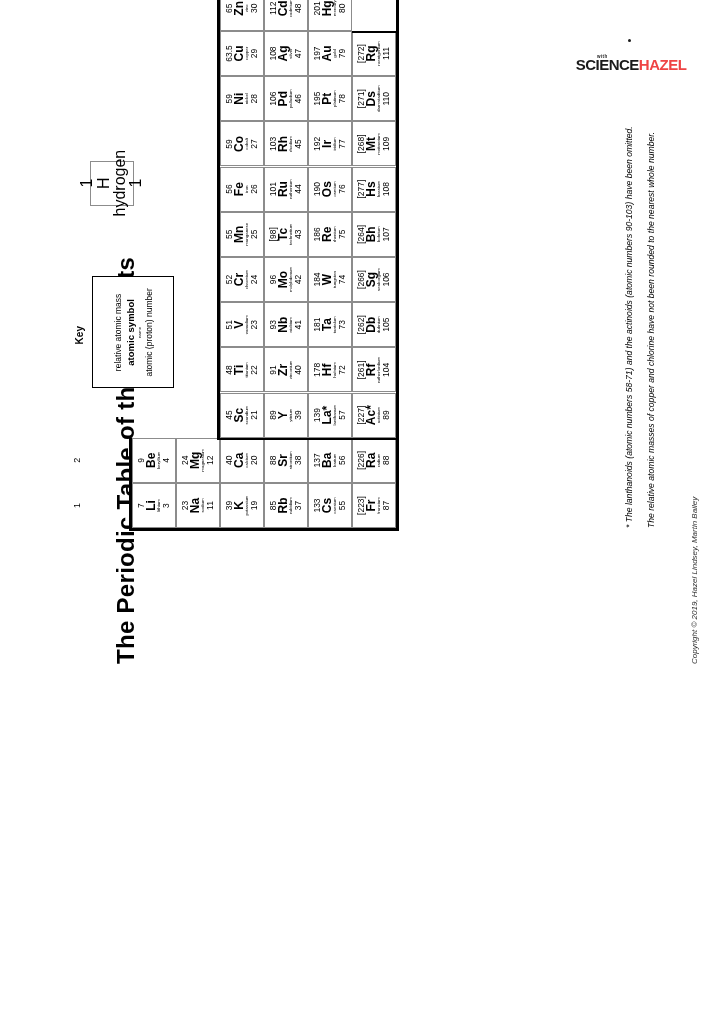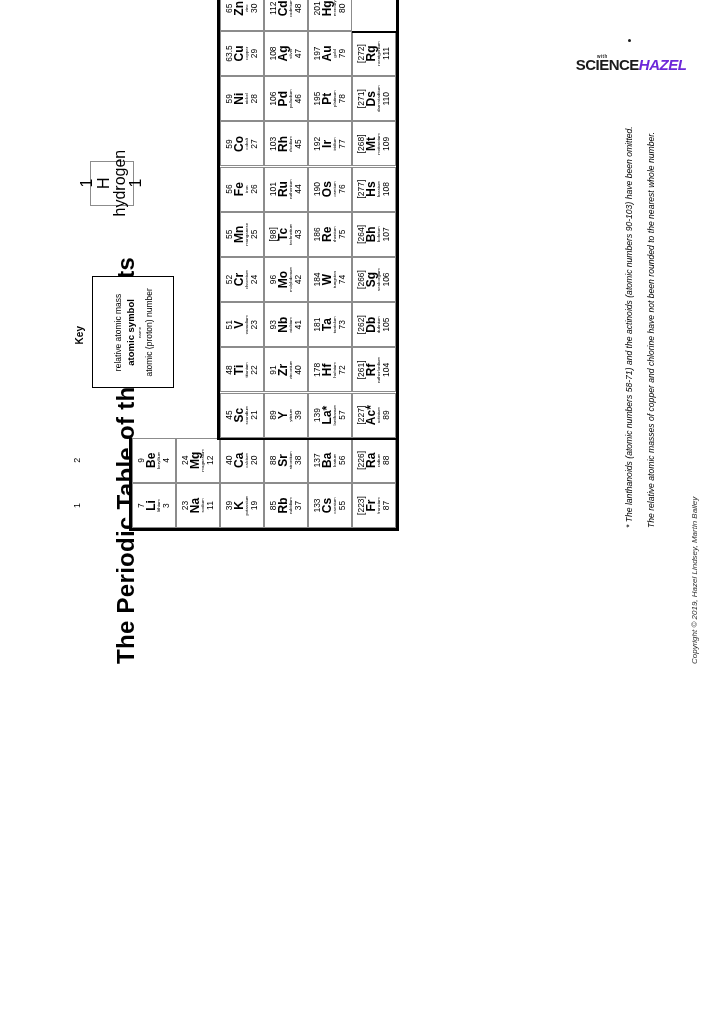--- a/index.html
+++ b/index.html
@@ -4,21 +4,21 @@
 <style>
   html,body{margin:0;padding:0;background:#ffffff;}
   body{width:724px;height:1024px;position:relative;overflow:hidden;
        font-family:"Liberation Sans", sans-serif; color:#000;}
 
   
   #logo{position:absolute;left:583px;top:38px;width:96px;height:34px;
         display:flex;flex-direction:row;align-items:flex-end;justify-content:center;
         line-height:1;}
   #logo .l1{font-size:15px;font-weight:bold;letter-spacing:-0.5px;color:#1a1a1a;}
-  #logo .l2{font-size:15px;font-weight:bold;letter-spacing:-0.5px;color:#6d28d9;margin-top:-1px;font-style:italic;}
+  #logo .l2{font-size:15px;font-weight:bold;letter-spacing:-0.5px;color:#ef4444;margin-top:-1px;}
   #logo .lw{font-size:4.5px;font-weight:bold;color:#1a1a1a;position:absolute;
             left:14px;top:17px;letter-spacing:.4px;}
   #logo .dot{position:absolute;width:3px;height:3px;border-radius:50%;
              background:#1a1a1a;left:45px;top:1px;}
 
   
   
   #stage{position:absolute;left:0;top:0;width:1024px;height:724px;
          transform:rotate(-90deg);transform-origin:362px 362px;}
 

